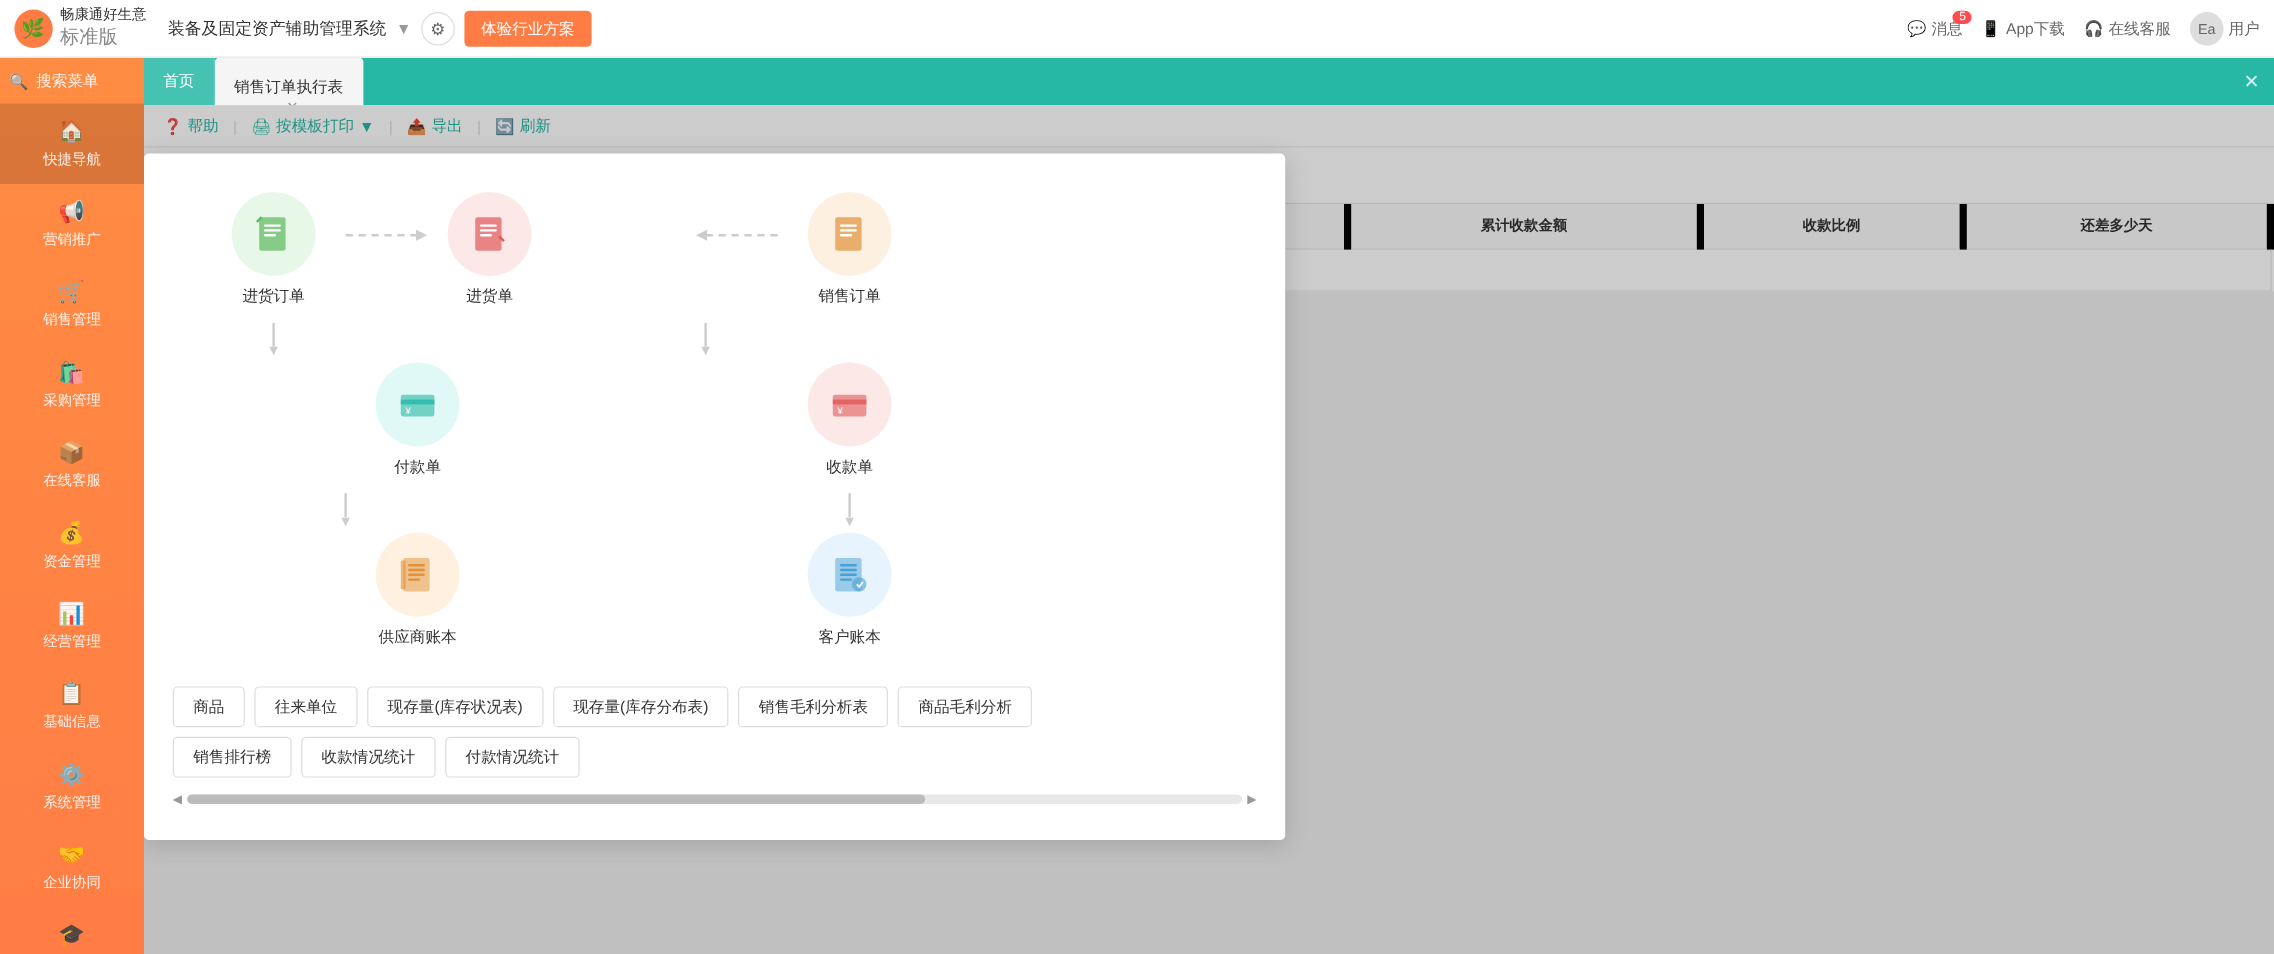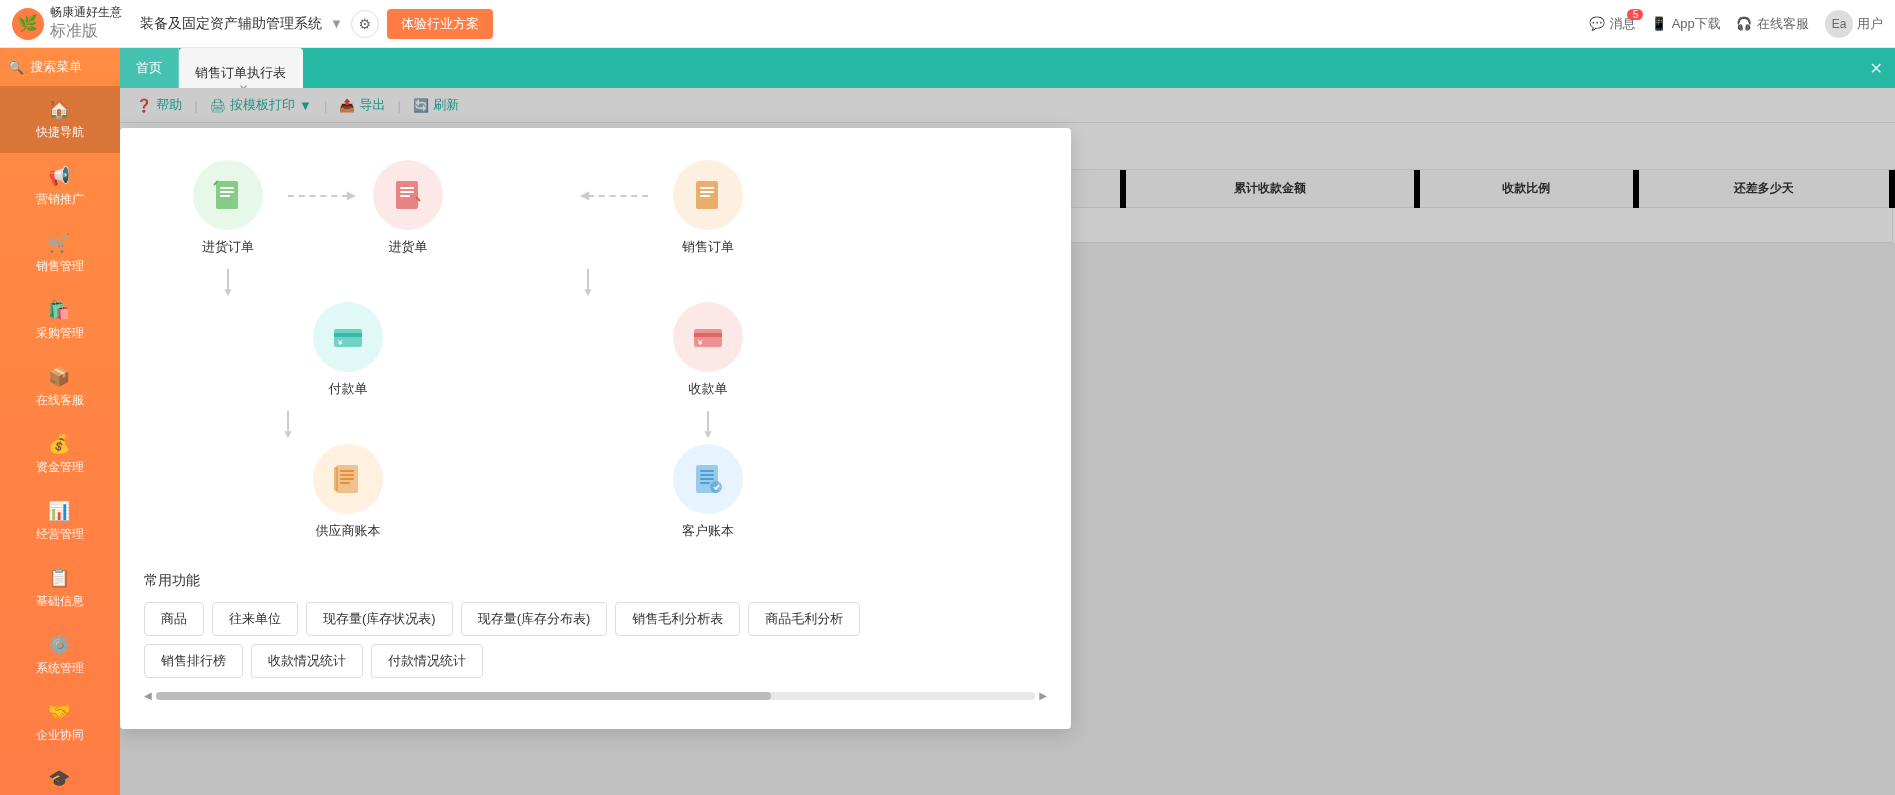--- a/index.html
+++ b/index.html
@@ -601,21 +601,20 @@
                   <circle cx="26" cy="26" r="6" fill="#4a9fd4" opacity="0.6"></circle>
                   <path d="M24 26 L26 28 L29 24" stroke="white" stroke-width="1.5" fill="none"></path>
                 </svg>
               </div>
               <span class="flow-label">客户账本</span>
             </div>
           </div>
         </div>
 
         <div class="common-functions">
-          <div class="common-title">常用功能</div>
           <div class="func-buttons">
             <button class="func-btn">商品</button>
             <button class="func-btn">往来单位</button>
             <button class="func-btn">现存量(库存状况表)</button>
             <button class="func-btn">现存量(库存分布表)</button>
             <button class="func-btn">销售毛利分析表</button>
             <button class="func-btn">商品毛利分析</button>
           </div>
           <div class="func-buttons">
             <button class="func-btn">销售排行榜</button>

